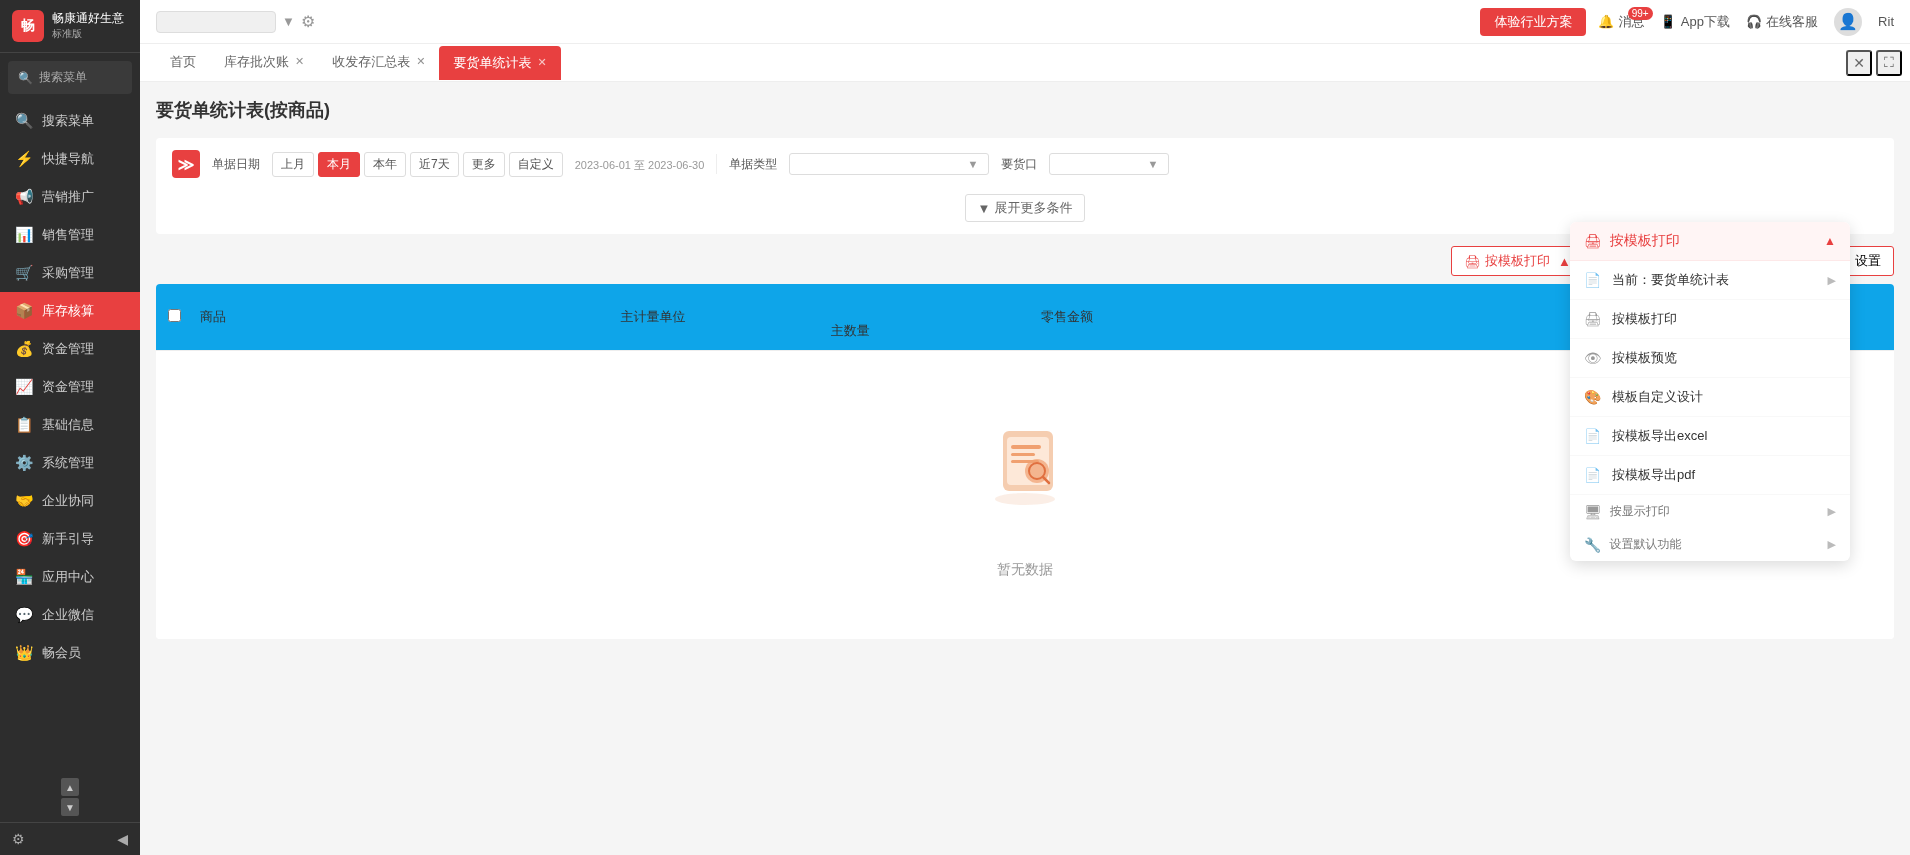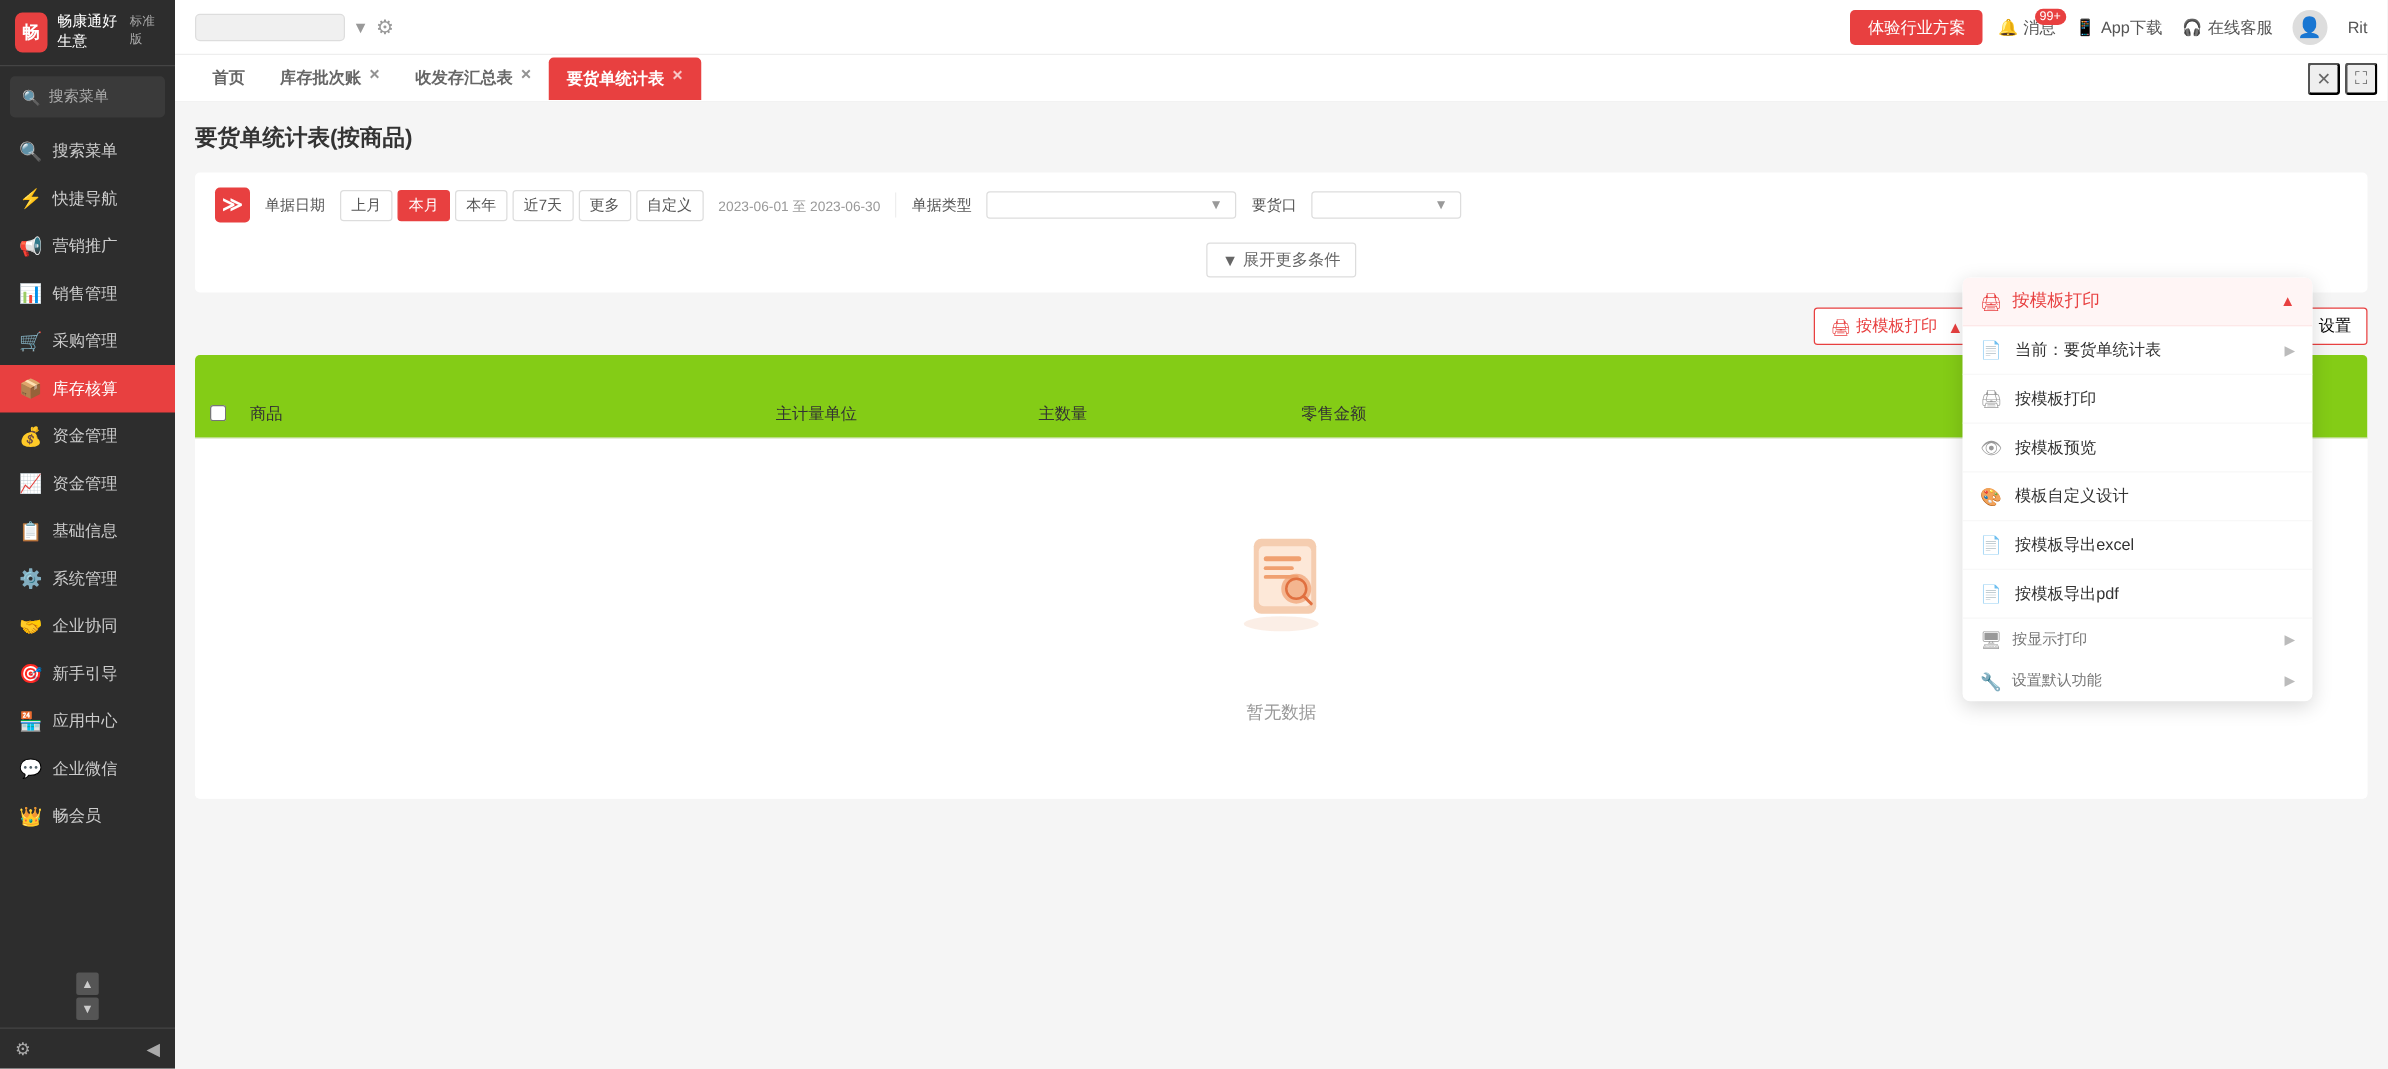--- a/index.html
+++ b/index.html
@@ -29,20 +29,21 @@
       border-radius: 6px;
       display: flex;
       align-items: center;
       justify-content: center;
       color: white;
       font-size: 14px;
       font-weight: bold;
     }
     .sidebar-brand {
       display: flex;
+      flex-direction: column;
     }
     .sidebar-brand-name {
       color: white;
       font-size: 12px;
       line-height: 1.3;
     }
     .sidebar-brand-tag {
       color: #aaa;
       font-size: 10px;
     }
@@ -195,29 +196,28 @@
       background: white;
       display: flex;
       align-items: center;
       padding: 0 0 0 16px;
       border-bottom: 1px solid #eee;
       flex-shrink: 0;
       position: relative;
     }
     .tab {
       display: flex;
-      align-items: flex-start;
+      align-items: center;
       gap: 6px;
       padding: 8px 14px;
       font-size: 13px;
       color: #666;
       cursor: pointer;
       border-bottom: 2px solid transparent;
       white-space: nowrap;
-      font-weight: bold;
     }
     .tab.active {
       color: white;
       background: #e84040;
       border-radius: 4px 4px 0 0;
       border-bottom: none;
     }
     .tab-close {
       font-size: 11px;
       color: inherit;
@@ -370,22 +370,22 @@
     }
 
     
     .data-table {
       background: white;
       border-radius: 4px;
       overflow: hidden;
     }
     .table-header {
       display: flex;
-      align-items: flex-end;
-      background: #84cc16;
+      align-items: center;
+      background: #0ea5e9;
       border-bottom: 1px solid #eee;
       padding: 10px 12px;
       font-size: 13px;
       color: #333;
     }
     .th-checkbox { width: 32px; }
     .th-product { flex: 2; }
     .th-unit { flex: 1; }
     .th-quantity { flex: 1; margin-top: 28px; }
     .th-amount { flex: 1; }

